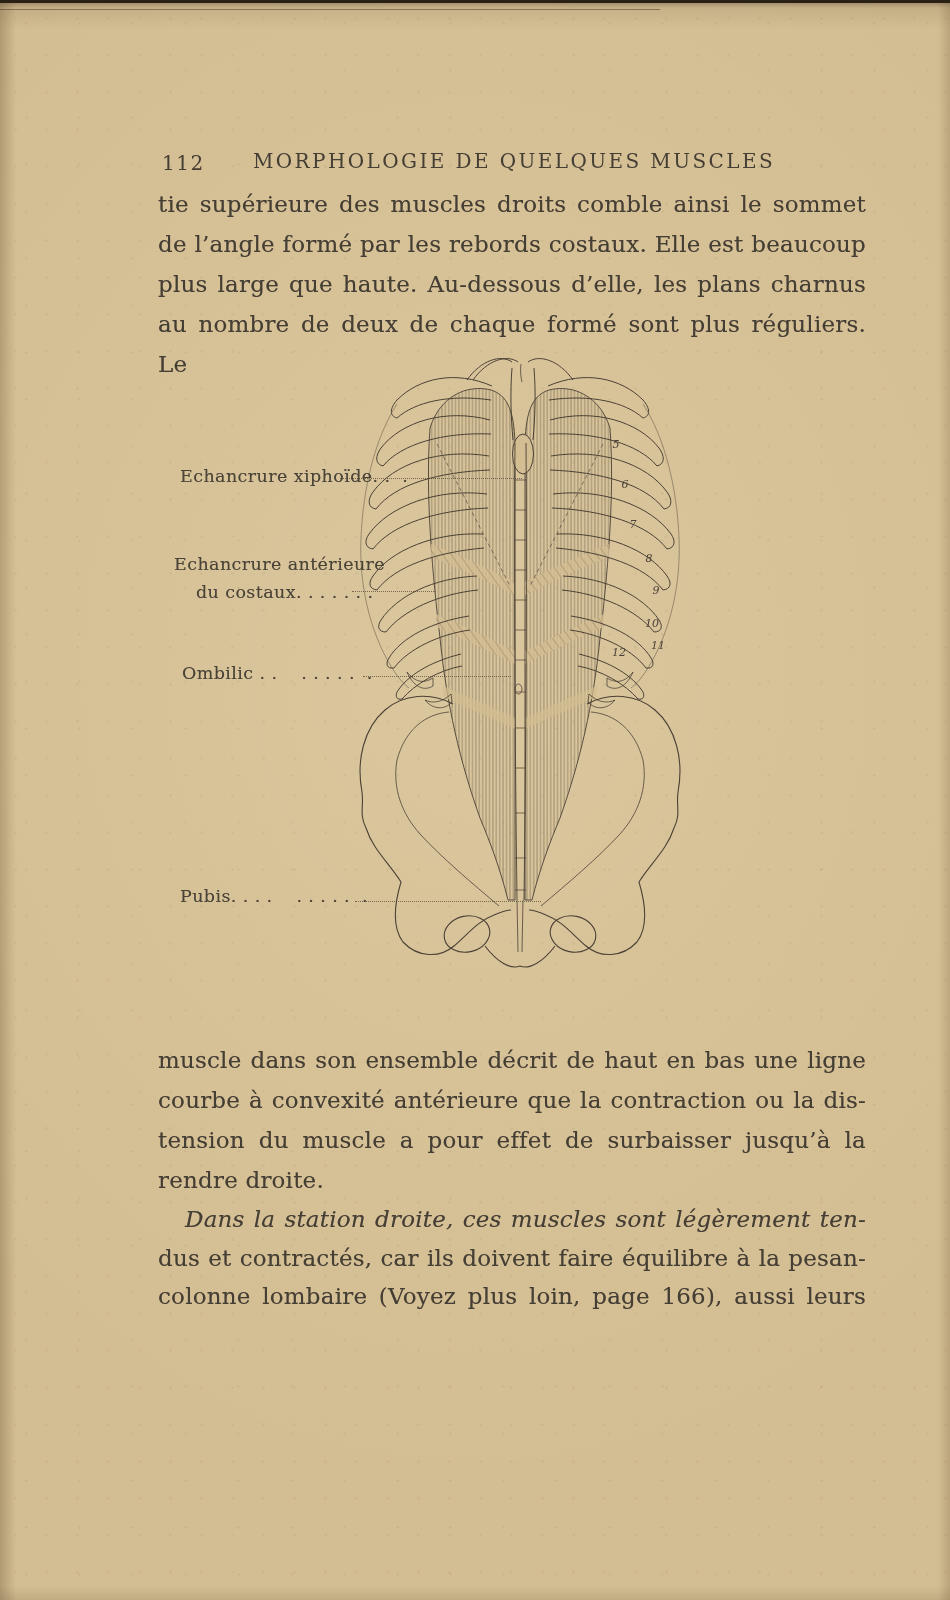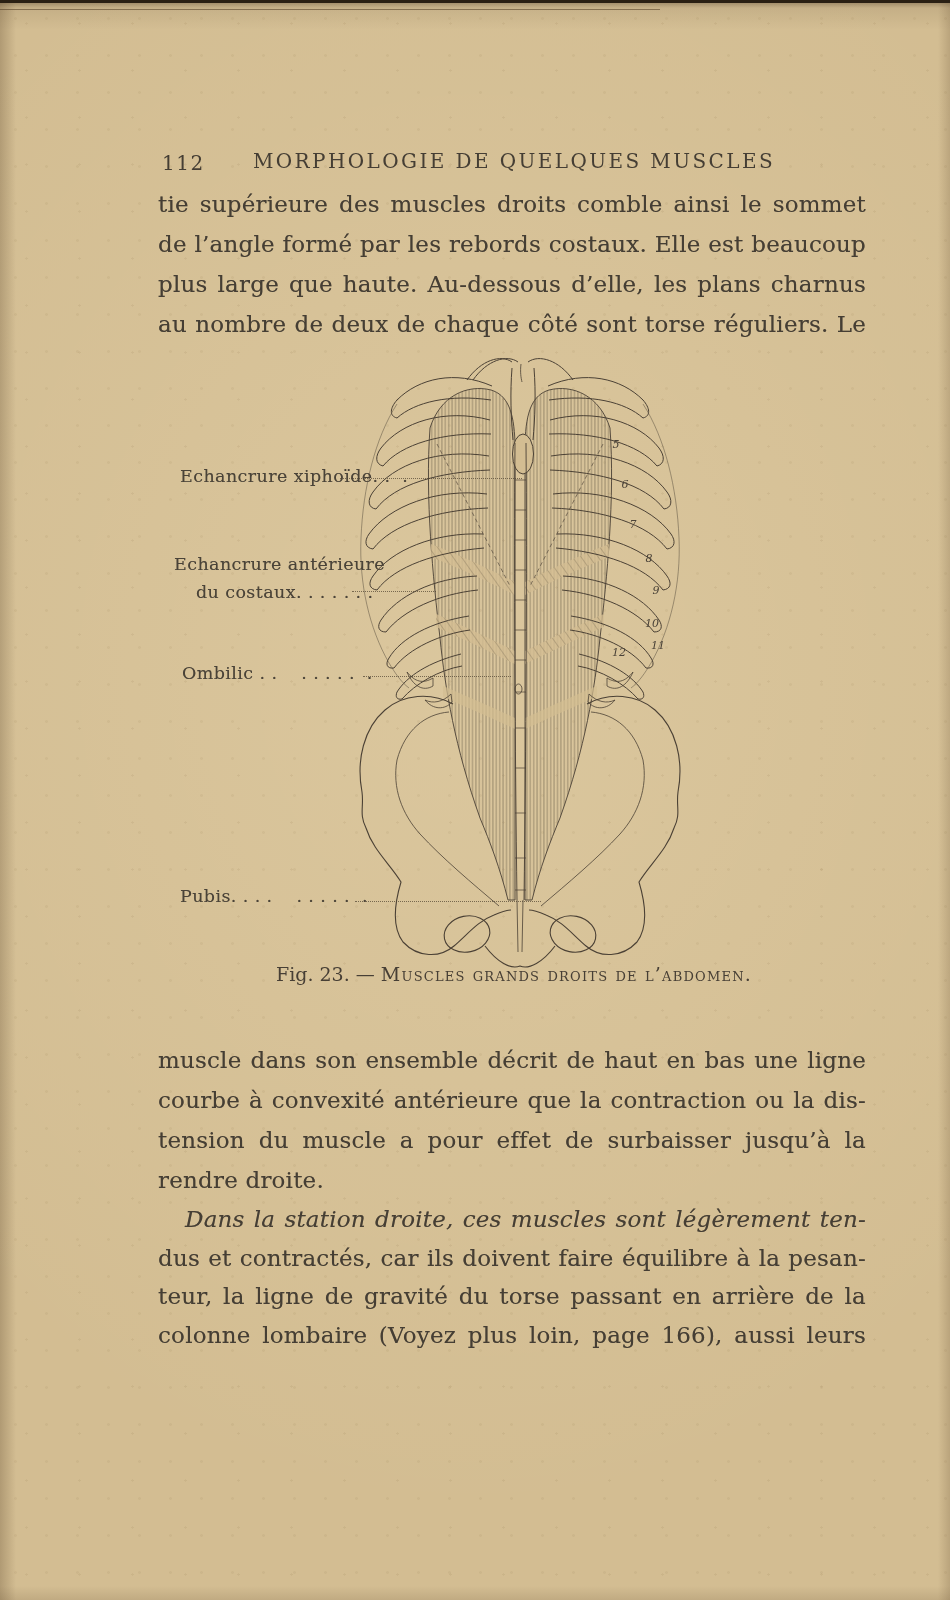--- a/index.html
+++ b/index.html
@@ -56,21 +56,21 @@
   <div class="top-edge"></div>
   <div class="top-line"></div>
 
   <div class="pnum">112</div>
   <div class="rtitle">MORPHOLOGIE DE QUELQUES MUSCLES</div>
 
   <div class="para" id="p1">
     <div class="ln">tie supérieure des muscles droits comble ainsi le sommet</div>
     <div class="ln">de l’angle formé par les rebords costaux. Elle est beaucoup</div>
     <div class="ln">plus large que haute. Au-dessous d’elle, les plans charnus</div>
-    <div class="ln">au nombre de deux de chaque côté sont torse réguliers. Le</div>
+    <div class="ln">au nombre de deux de chaque formé sont plus réguliers. Le</div>
   </div>
 
   <svg class="figsvg" width="350" height="632" viewBox="0 0 350 632">
     <defs>
       <pattern id="vh" width="3.4" height="9" patternUnits="userSpaceOnUse">
         <path d="M1.7 0 V9" stroke="#5d5340" stroke-width="0.55"></path>
       </pattern>
       <pattern id="dh" width="7" height="7" patternUnits="userSpaceOnUse" patternTransform="rotate(55)">
         <path d="M0 3.5 H7" stroke="#6b5f48" stroke-width="0.5"></path>
       </pattern>
@@ -152,30 +152,26 @@
   <div class="figlabel" id="lbl-xiphoid">Echancrure xiphoïde. .  .</div>
   <div class="figlabel" id="lbl-notch1">Echancrure antérieure</div>
   <div class="figlabel" id="lbl-notch2">du costaux. . . . . . .</div>
   <div class="figlabel" id="lbl-umbilic">Ombilic . .    . . . . .  .</div>
   <div class="figlabel" id="lbl-pubis">Pubis. . . .    . . . . .  .</div>
   <div class="leader" id="ld1"></div>
   <div class="leader" id="ld2"></div>
   <div class="leader" id="ld3"></div>
   <div class="leader" id="ld4"></div>
 
-  <div class="caption">
-    <span>Fig. 23. — </span><span class="sc">Muscles grands droits de l’abdomen.</span>
-  </div>
 
   <div class="para" id="p2">
     <div class="ln">muscle dans son ensemble décrit de haut en bas une ligne</div>
     <div class="ln">courbe à convexité antérieure que la contraction ou la dis-</div>
     <div class="ln">tension du muscle a pour effet de surbaisser jusqu’à la</div>
     <div class="ln no-just">rendre droite.</div>
   </div>
 
   <div class="para" id="p3">
     <div class="ln indent">Dans la station droite, ces muscles sont légèrement ten-</div>
     <div class="ln">dus et contractés, car ils doivent faire équilibre à la pesan-</div>
-    <div class="ln">teur, la ligne de gravité du torse passant en arrière de la</div>
     <div class="ln">colonne lombaire (Voyez plus loin, page 166), aussi leurs</div>
   </div>
 </div>
 
 </body></html>

